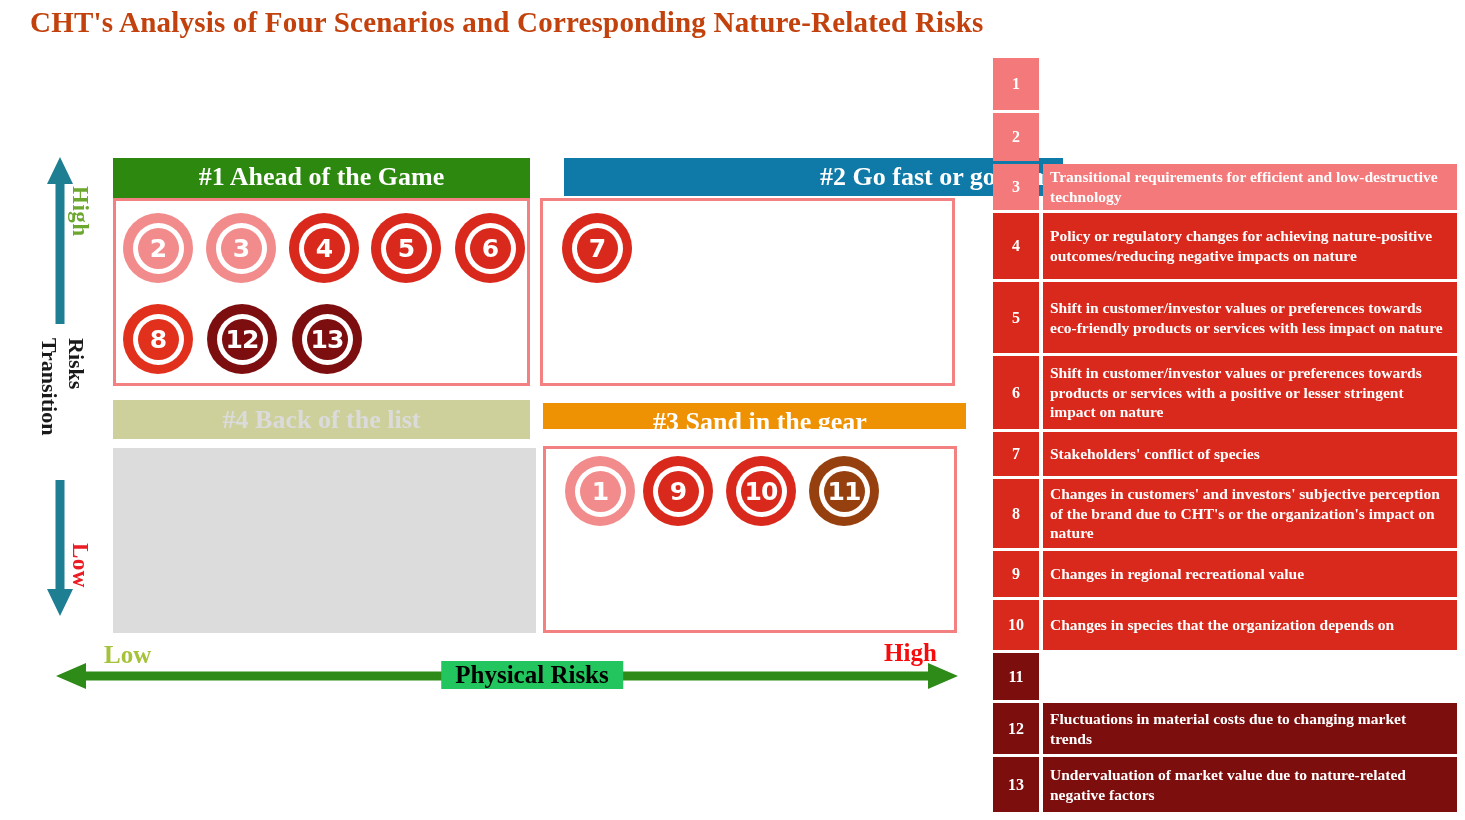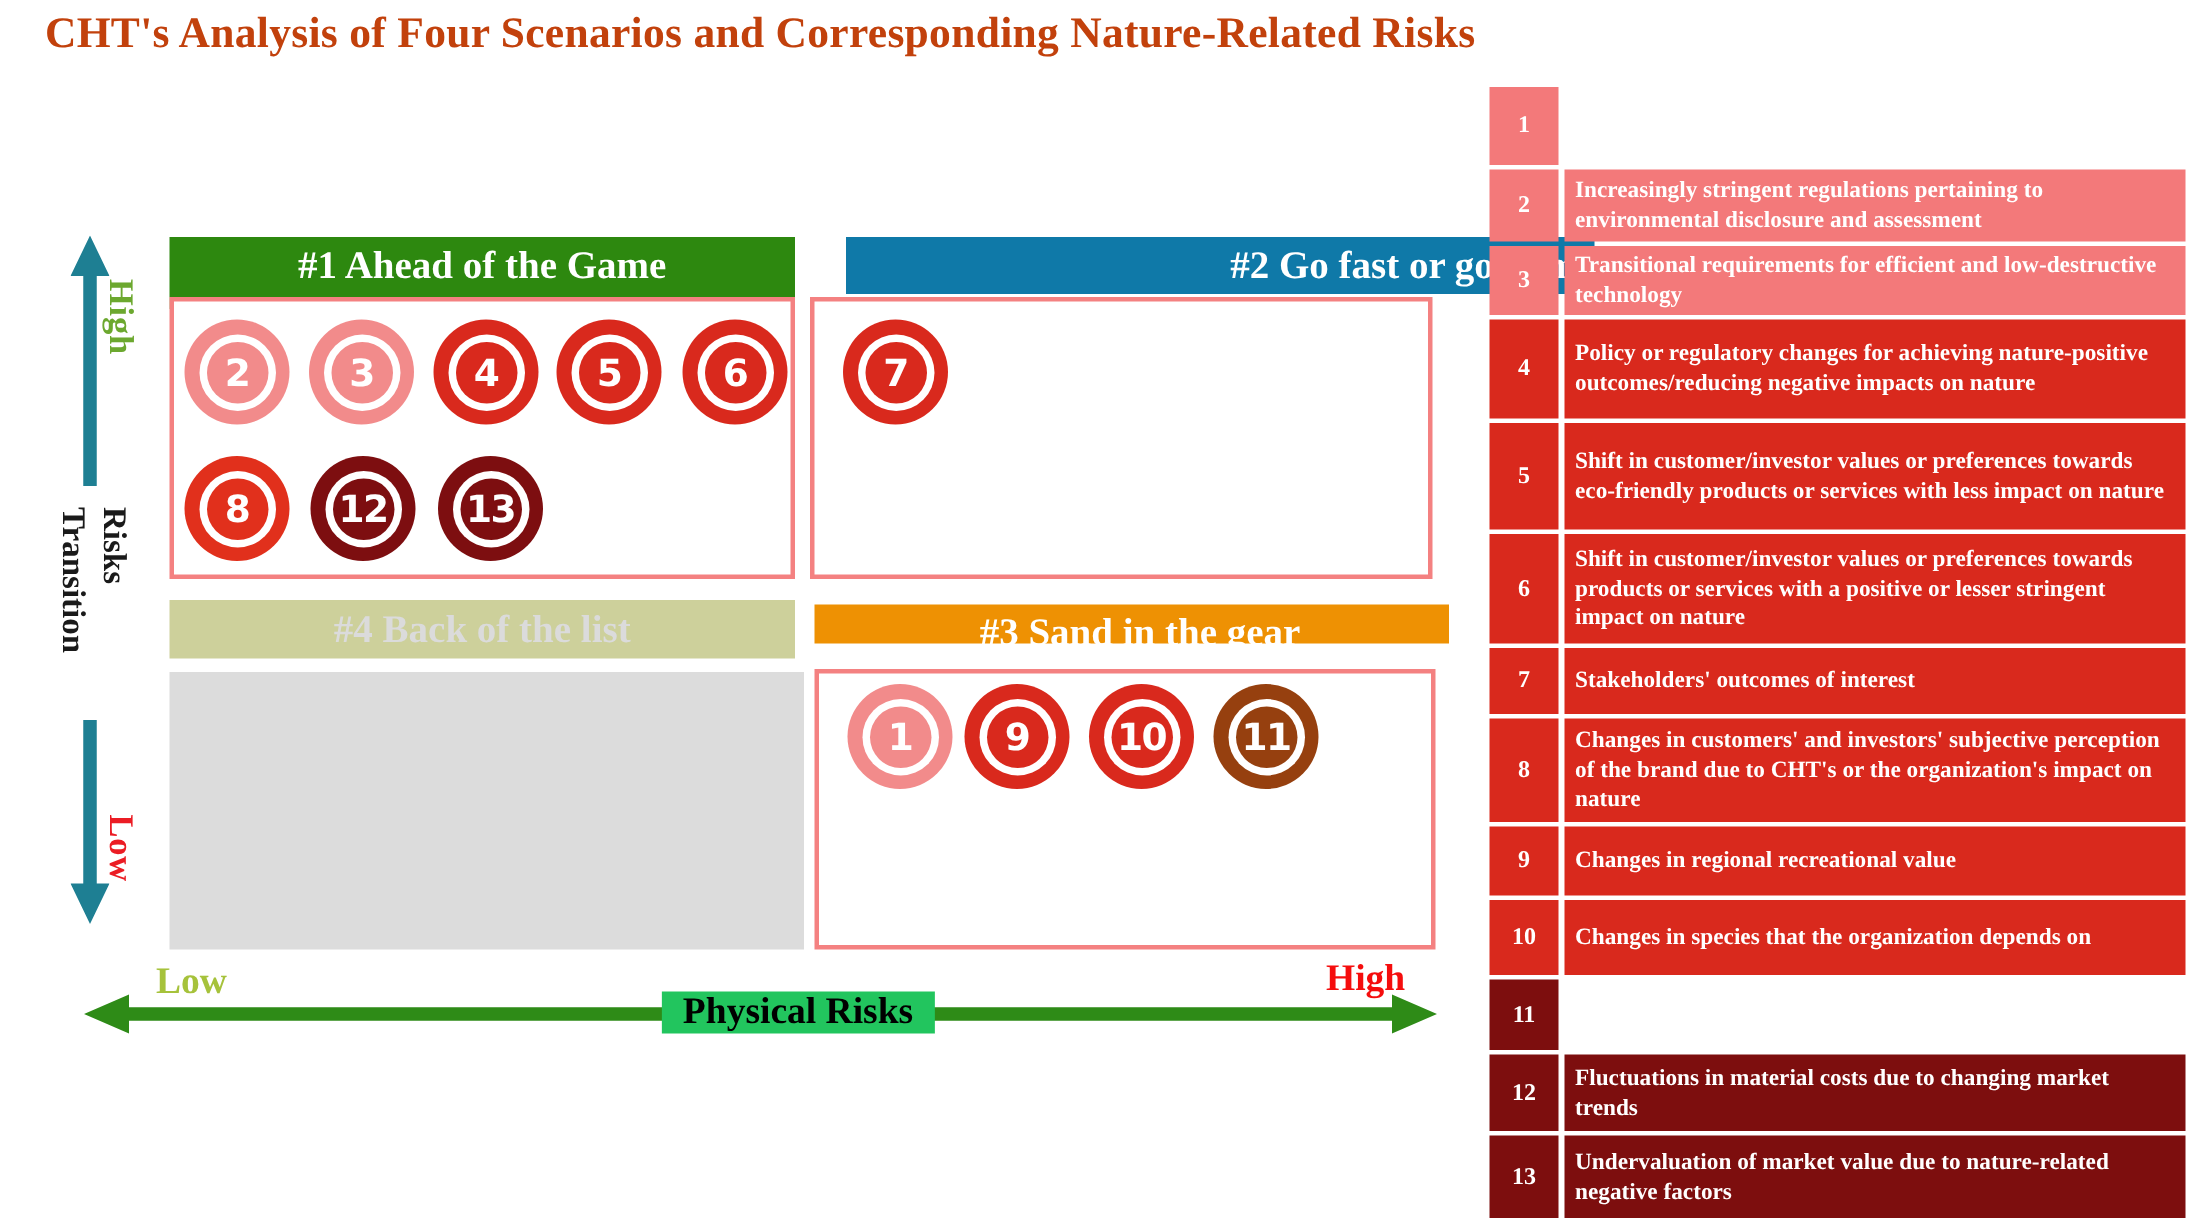--- a/index.html
+++ b/index.html
@@ -178,41 +178,40 @@
     <path d="M0 14 L30 1 L30 9.5 L872 9.5 L872 1 L902 14 L872 27 L872 18.5 L30 18.5 L30 27 Z"></path>
   </svg>
   <div class="h-axis-title" style="left:532px; top:661px;">Physical Risks</div>
 
   <div class="legend">
     <div class="lrow" style="height: 52px; --c: #F3797A;">
       <div class="lnum">1</div>
     </div>
     <div class="lrow" style="height: 48px; --c: #F3797A;">
       <div class="lnum">2</div>
-      <div class="ltext">Increasingly stringent regulations pertaining to environmental disclosure and assessment</div>
     </div>
     <div class="lrow" style="height: 46px; --c: #F3797A;">
       <div class="lnum">3</div>
       <div class="ltext">Transitional requirements for efficient and low-destructive technology</div>
     </div>
     <div class="lrow" style="height: 66px; --c: #D9291D;">
       <div class="lnum">4</div>
       <div class="ltext">Policy or regulatory changes for achieving nature-positive outcomes/reducing negative impacts on nature</div>
     </div>
     <div class="lrow" style="height: 71px; --c: #D9291D;">
       <div class="lnum">5</div>
       <div class="ltext">Shift in customer/investor values or preferences towards eco-friendly products or services with less impact on nature</div>
     </div>
     <div class="lrow" style="height: 73px; --c: #D9291D;">
       <div class="lnum">6</div>
       <div class="ltext">Shift in customer/investor values or preferences towards products or services with a positive or lesser stringent impact on nature</div>
     </div>
     <div class="lrow" style="height: 44px; --c: #D9291D;">
       <div class="lnum">7</div>
-      <div class="ltext">Stakeholders' outcomes of interest</div>
+      <div class="ltext">Stakeholders' conflict of species</div>
     </div>
     <div class="lrow" style="height: 69px; --c: #D9291D;">
       <div class="lnum">8</div>
       <div class="ltext">Changes in customers' and investors' subjective perception of the brand due to CHT's or the organization's impact on nature</div>
     </div>
     <div class="lrow" style="height: 46px; --c: #D9291D;">
       <div class="lnum">9</div>
       <div class="ltext">Changes in regional recreational value</div>
     </div>
     <div class="lrow" style="height: 50px; --c: #D9291D;">

